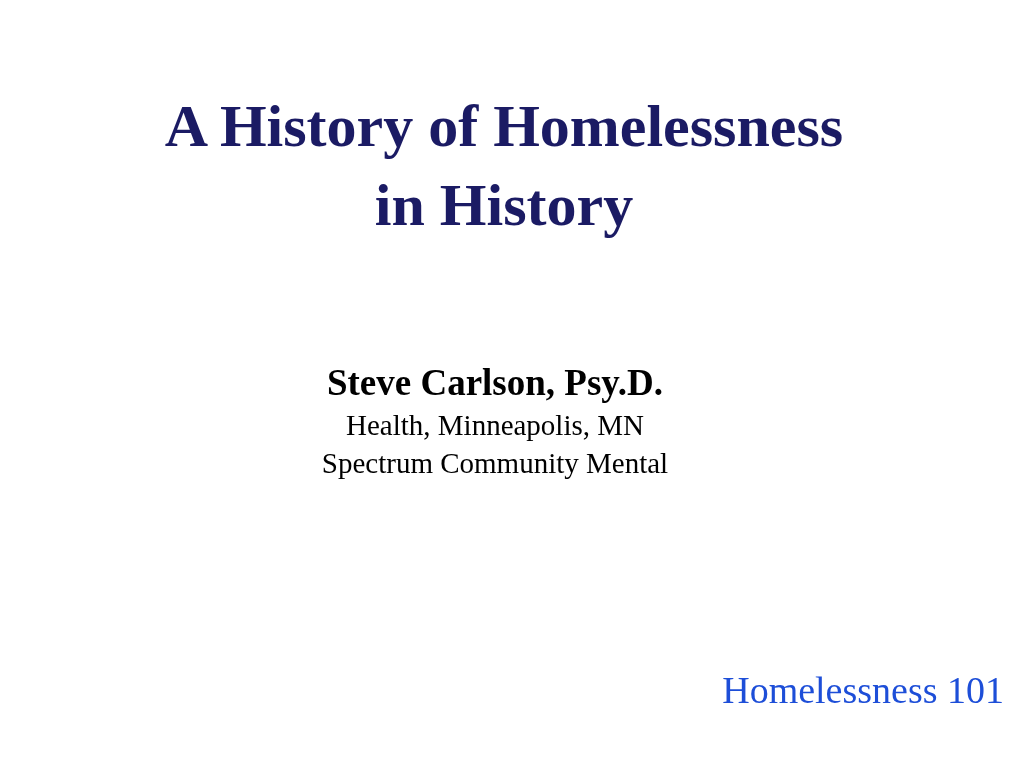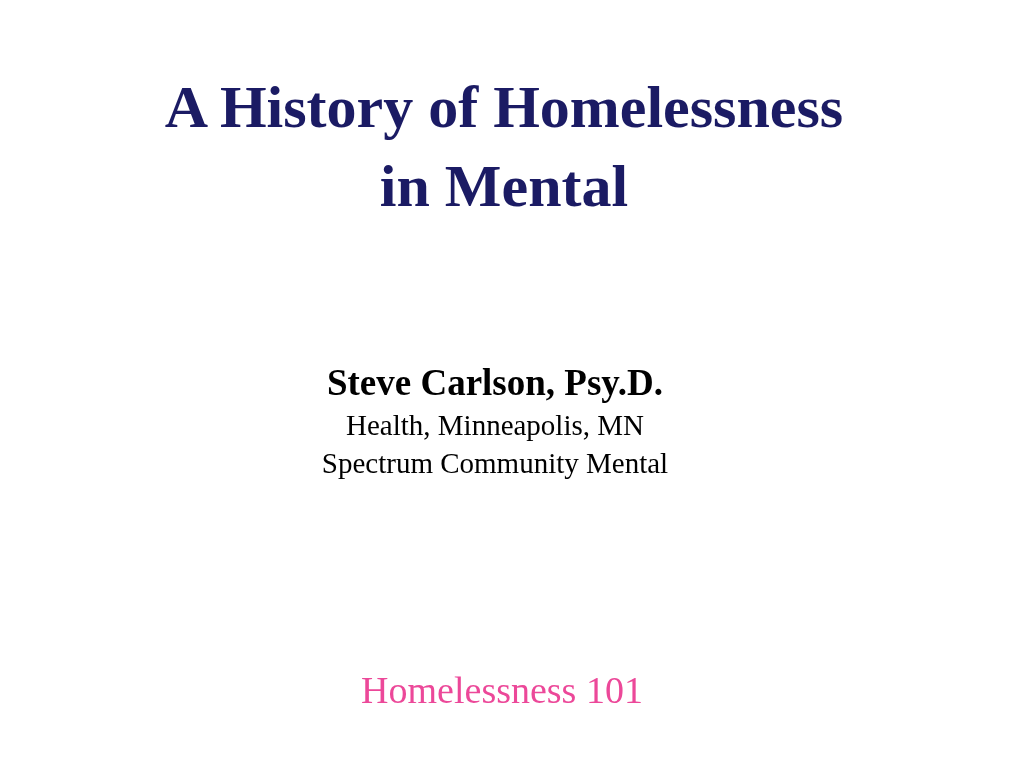--- a/index.html
+++ b/index.html
@@ -1,40 +1,40 @@
 <!DOCTYPE html>
 <html><head>
   <meta charset="utf-8">
   <style>
     html, body { margin: 0; padding: 0; }
     body {
       width: 1024px; height: 768px; background: #ffffff; position: relative; overflow: hidden;
       font-family: "Liberation Serif", "DejaVu Serif", serif;
     }
     .title {
-      position: absolute; left: 0; width: 1008px; top: 68px; text-align: center;
+      position: absolute; left: 0; width: 1008px; top: 87px; text-align: center;
       color: #1b1b64; font-weight: bold; font-size: 60px; line-height: 79px;
     }
     .author-block {
       position: absolute; left: 0; width: 990px; top: 360px; text-align: center; color: #000;
     }
     .author-name { font-weight: bold; font-size: 37px; line-height: 46px; }
     .author-line { font-size: 29px; line-height: 38px; }
     .footer {
-      position: absolute; left: 0; width: 1004px; top: 667px; text-align: center;
-      font-size: 38px; line-height: 46px; color: #ec4899;
+      position: absolute; left: 0; width: 1004px; top: 667px; text-align: right;
+      font-size: 38px; line-height: 46px; color: #1d4ed8;
     }
   </style>
 </head>
 <body>
 
 <div>
   <div class="title">
     <div>A History of Homelessness</div>
-    <div>in Mental</div>
+    <div>in History</div>
   </div>
 
   <div class="author-block">
     <div class="author-name">Steve Carlson, Psy.D.</div>
     <div class="author-line">Health, Minneapolis, MN</div>
     <div class="author-line">Spectrum Community Mental</div>
   </div>
 
   <div class="footer">Homelessness 101</div>
 </div>

